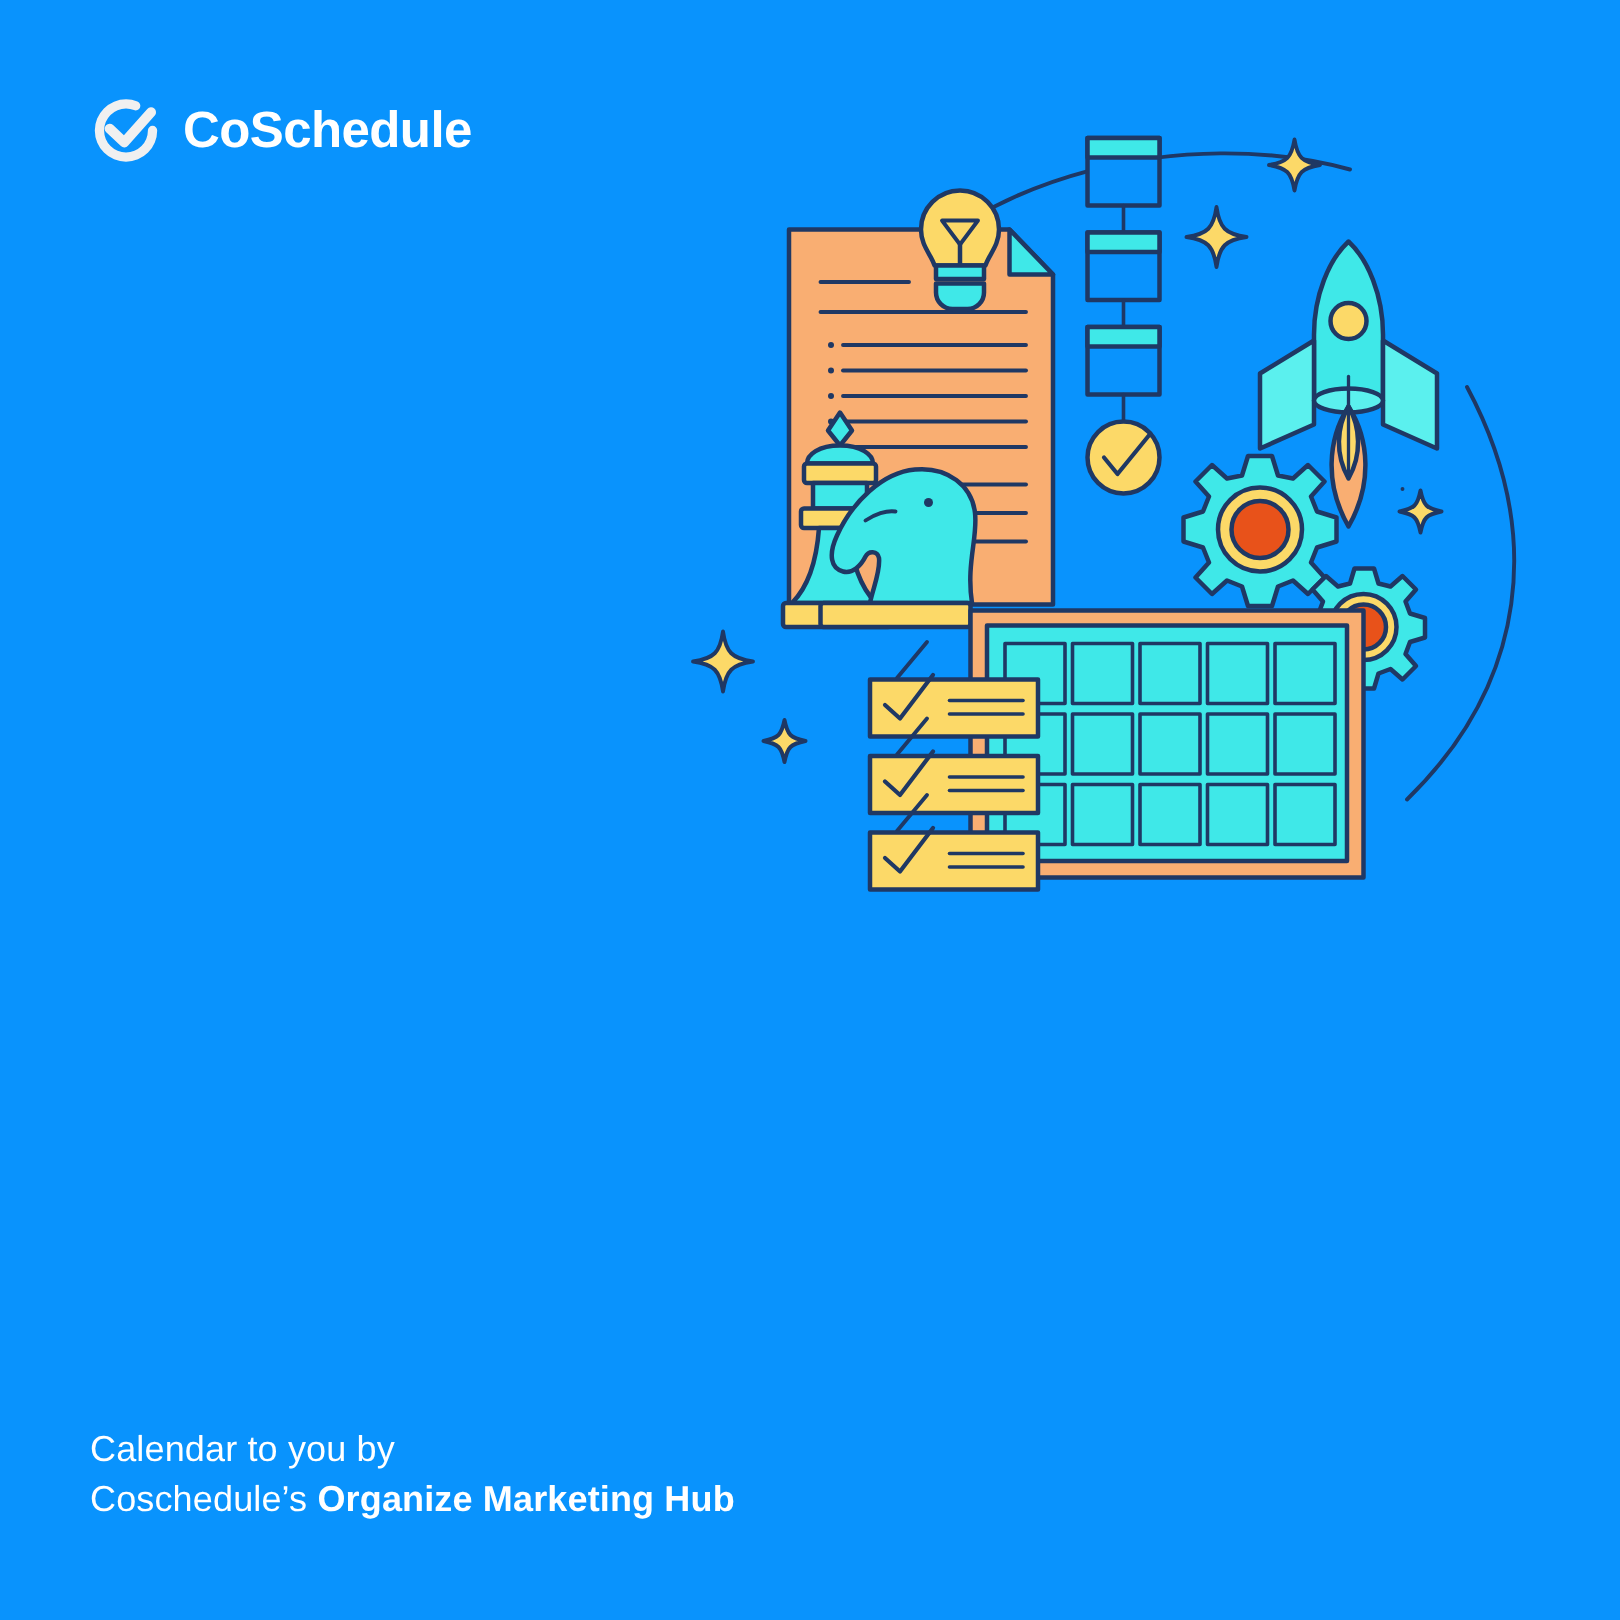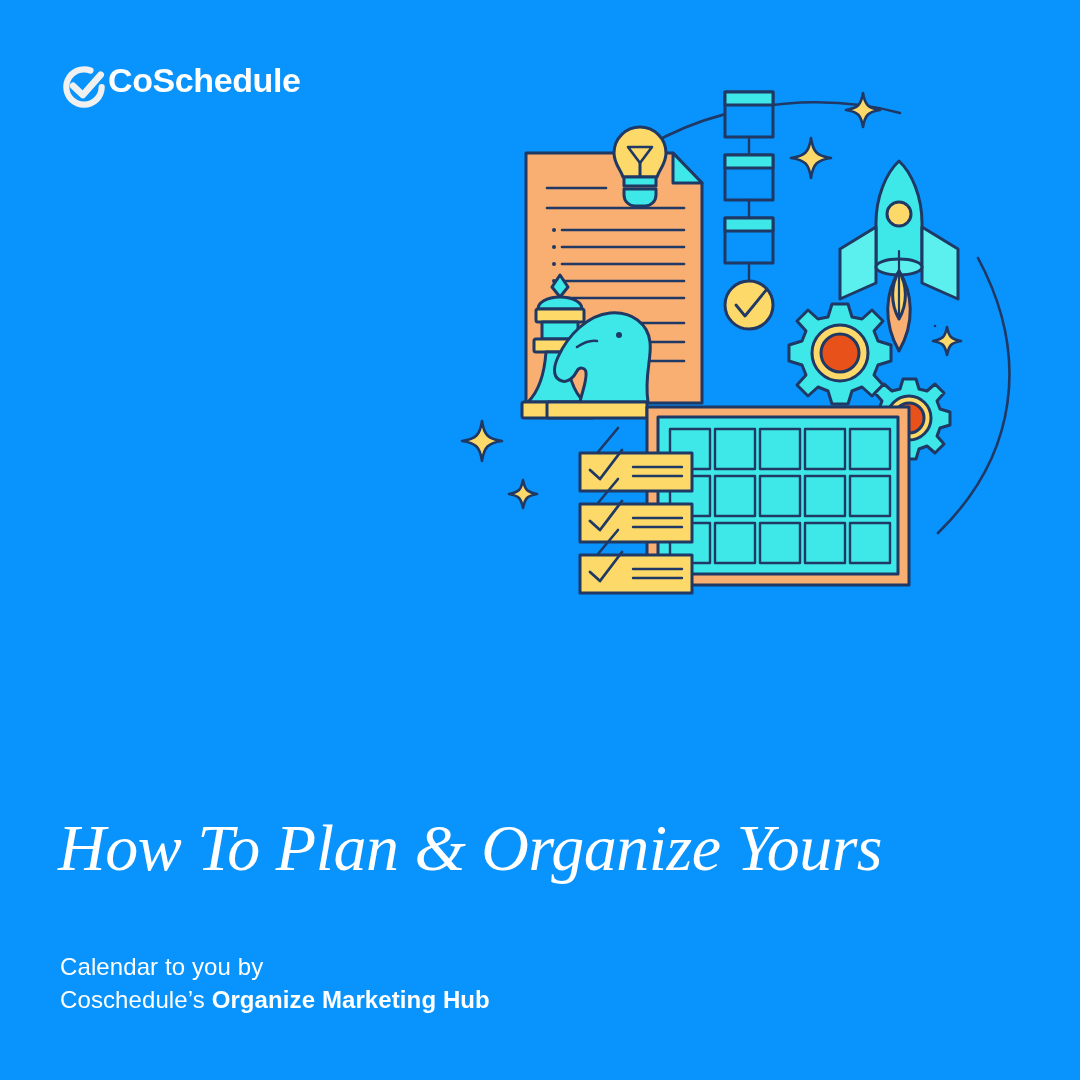--- a/index.html
+++ b/index.html
@@ -20,22 +20,22 @@
     inset:0;
     width:1080px;
     height:1080px;
   }
 
   
   .logo-wrap {
     position:absolute;
     left:60px; top:63px;
     display:flex;
-    align-items:flex-start;
-    gap:0;
+    align-items:center;
+    gap:14px;
   }
   .logo-mark { width:48px; height:48px; display:block; }
   .logo-text {
     color:#FFFFFF;
     font-size:34px;
     font-weight:600;
     letter-spacing:-0.4px;
     line-height:1;
     white-space:nowrap;
   }
@@ -269,20 +269,19 @@
           <path d="M52 366 c 2 14 6 18 20 20 c -14 2 -18 6 -20 20 c -2 -14 -6 -18 -20 -20 c 14 -2 18 -6 20 -20 Z"></path>
           <path d="M93 425 c 2 10 4 12 14 14 c -10 2 -12 4 -14 14 c -2 -10 -4 -12 -14 -14 c 10 -2 12 -4 14 -14 Z"></path>
           <path d="M505 271 c 0 0 0 0 0 0 Z"></path>
         </g>
 
       </g>
     </svg>
   </div>
 
 
-  <div class="subtitle">How To Plan &amp; Organize Yours</div>
 
   <div class="footer">
     <div class="footer-line">Calendar to you by</div>
     <div class="footer-line"><span>Coschedule’s </span><span class="bold">Organize Marketing Hub</span></div>
   </div>
 
 </div>
 
 </body></html>

